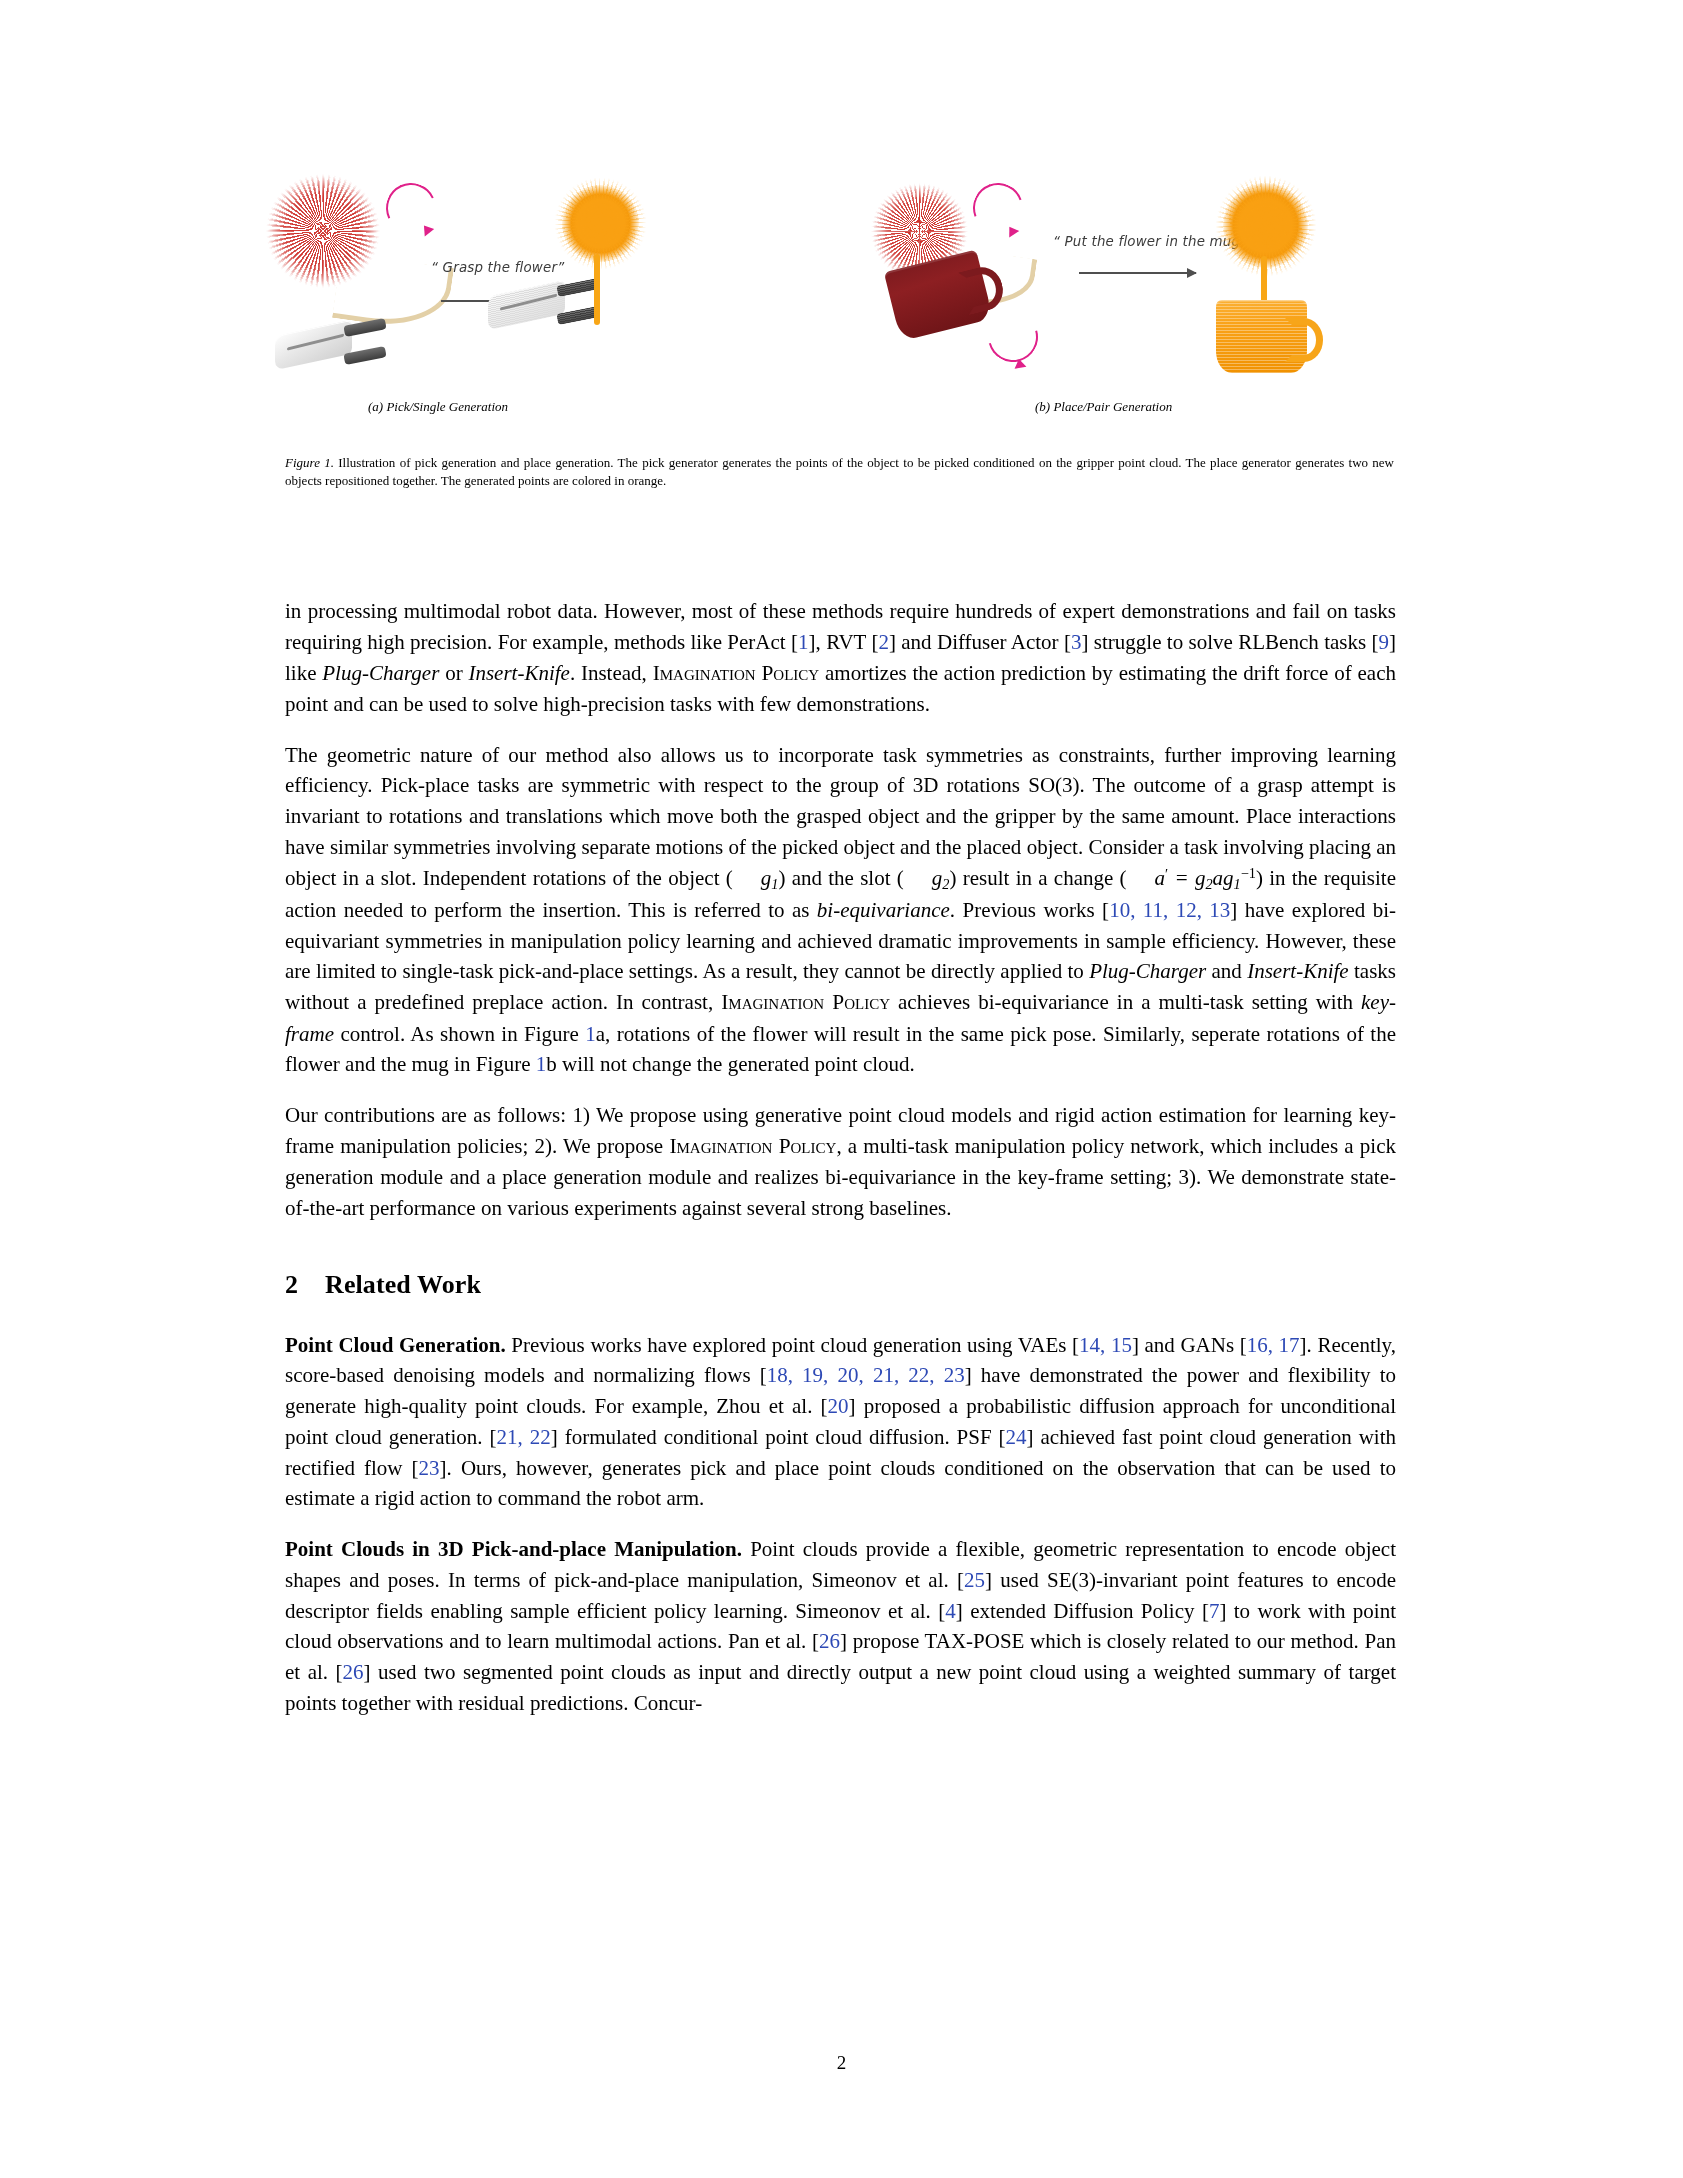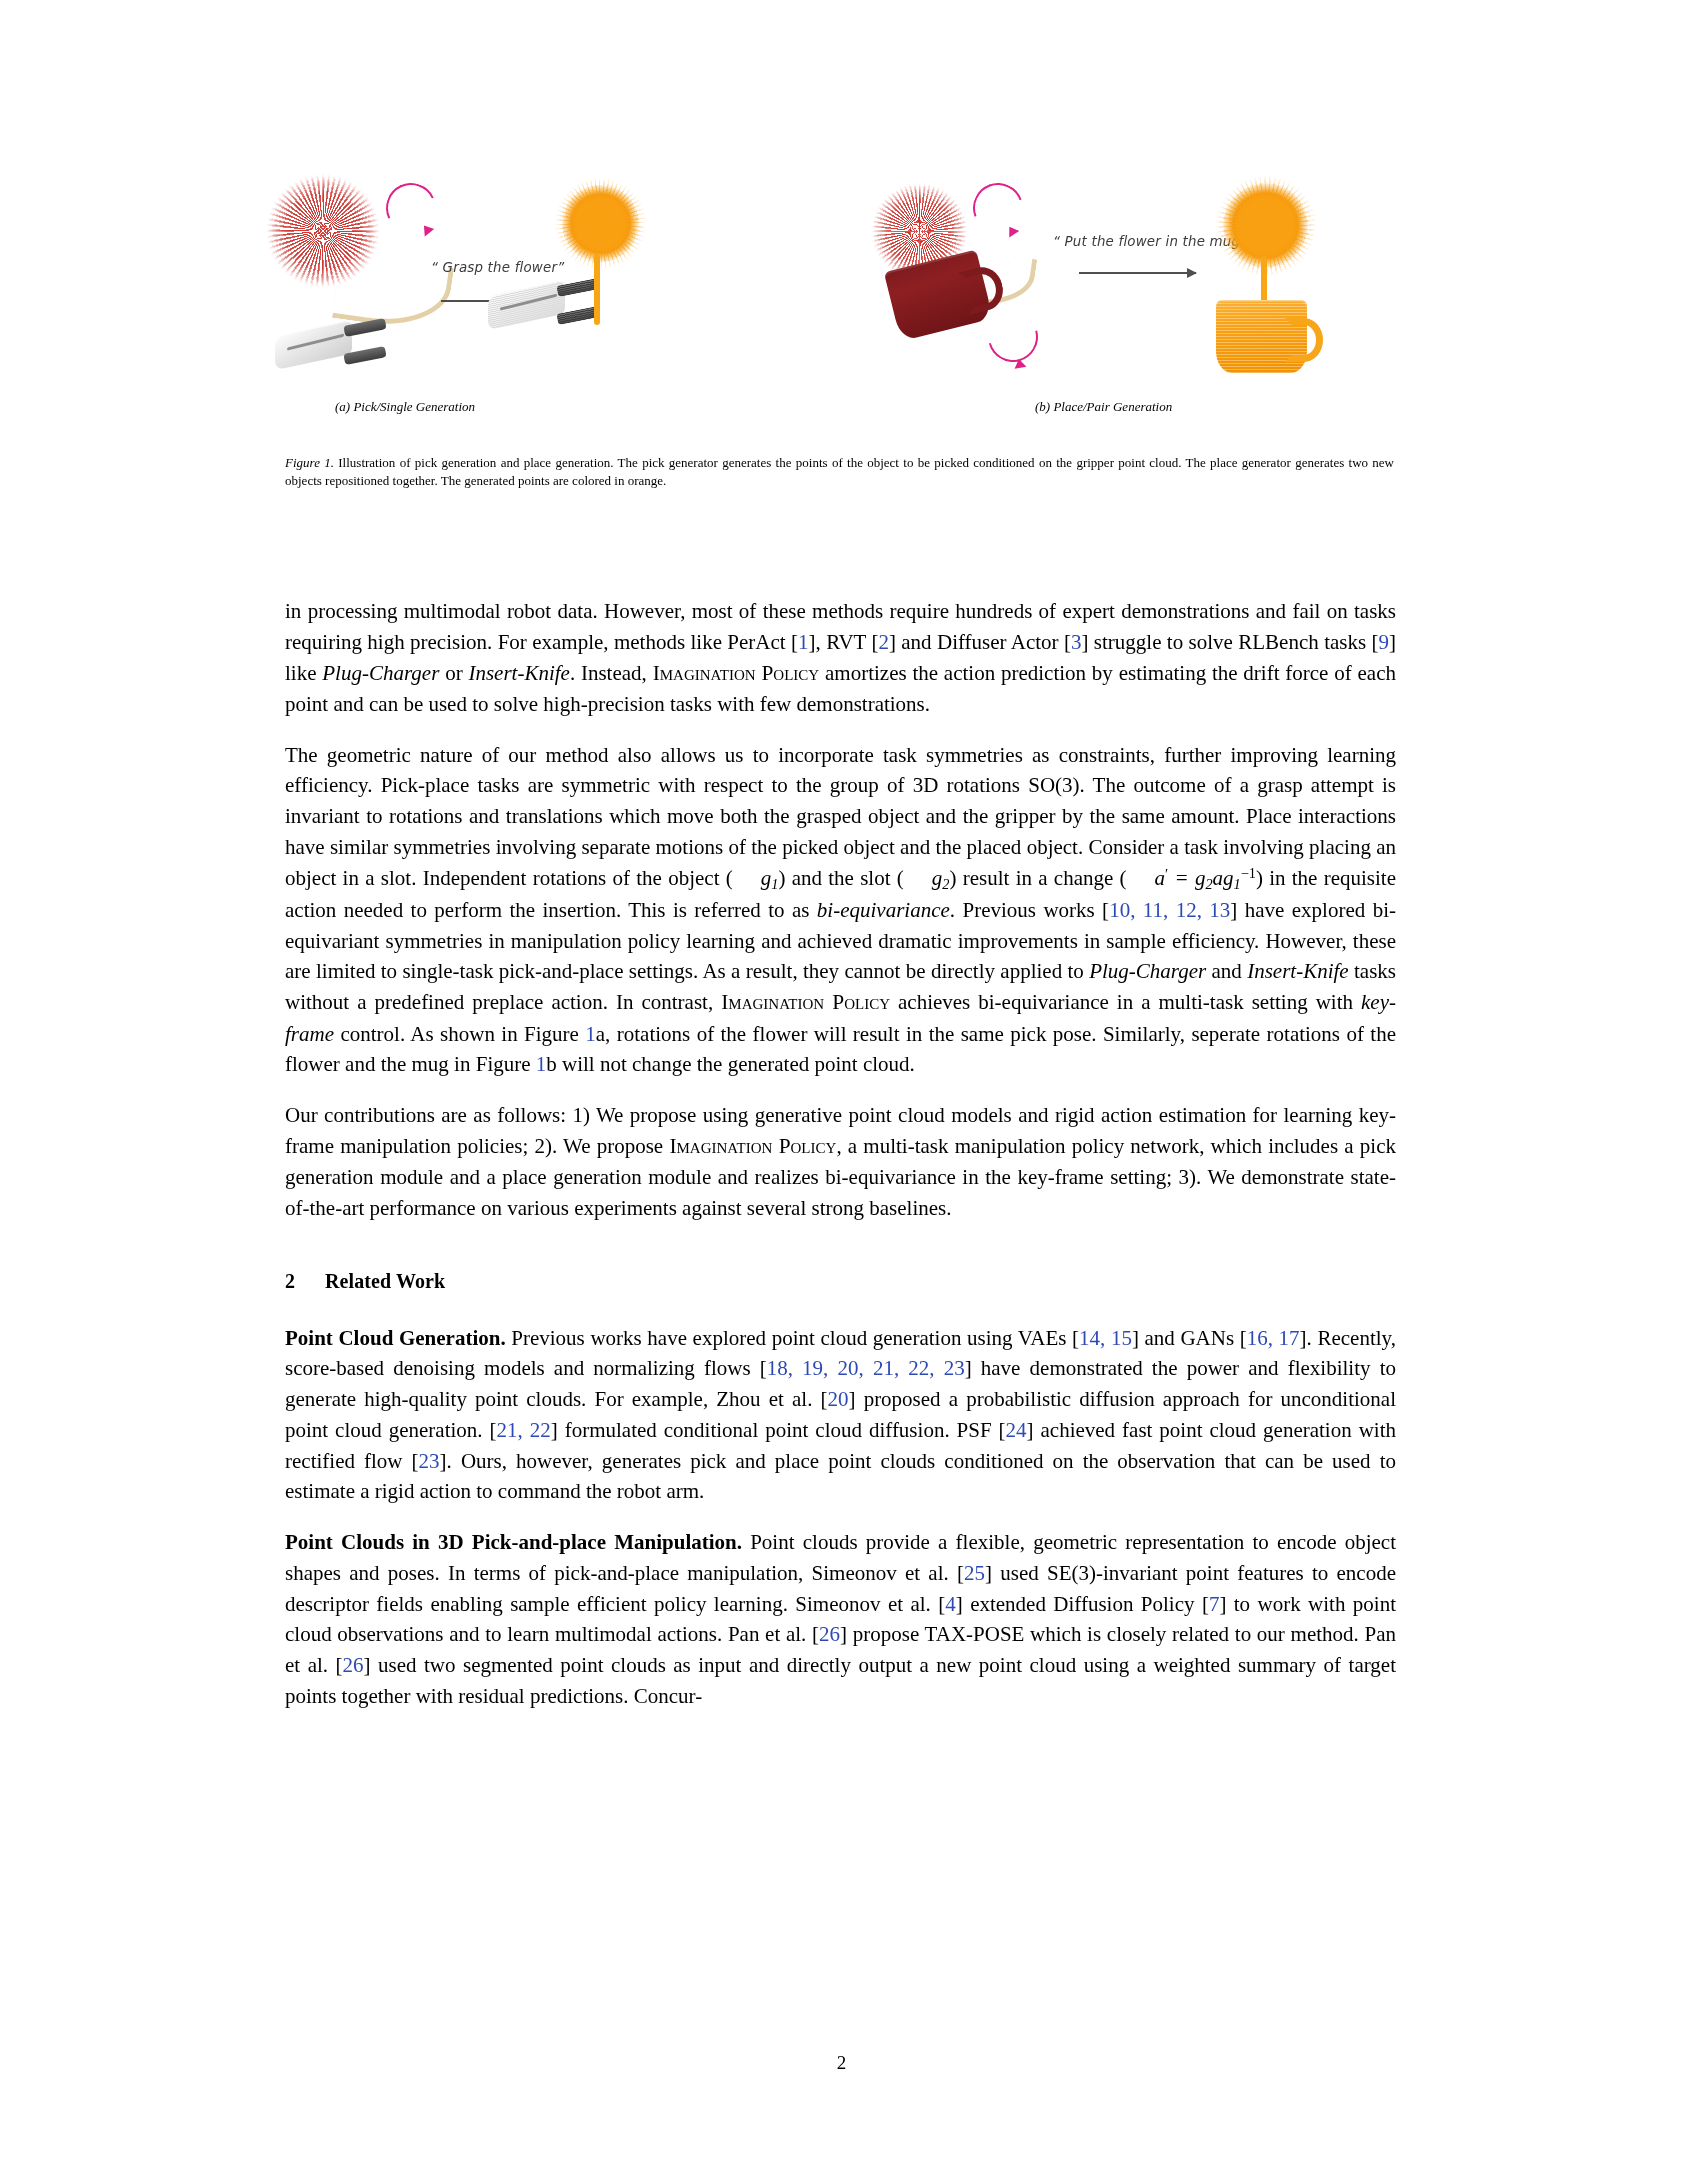--- a/index.html
+++ b/index.html
@@ -252,21 +252,21 @@
   .sc {
     font-variant: small-caps;
     font-size: 1.02em;
   }
   i, .it { font-style: italic; }
   .math { font-style: italic; font-family: Liberation Serif, serif; margin-left: 28px; }
   sub { font-size: .68em; vertical-align: -.28em; font-style: italic; }
   sup { font-size: .68em; vertical-align: .52em; font-style: normal;}
 
   h2.section {
-    font-size: 20px;
+    font-size: 26px;
     font-weight: bold;
     margin: 46px 0 30px 0;
     letter-spacing: 0.1px;
   }
   h2.section .num { display: inline-block; width: 40px; }
 
   .runin { font-weight: bold; }
 
   .pagenum {
     position: absolute;
@@ -303,21 +303,21 @@
         </div>
 
         <div class="gripper dotted" style="left:213px; top:107px;">
           <div class="body"></div>
           <div class="finger f1"></div>
           <div class="finger f2"></div>
         </div>
         <div class="cloud flower-orange" style="left:287px; top:12px;"></div>
         <div class="stem-orange" style="left:319px; top:81px; height:71px;"></div>
 
-        <div class="subcap" style="left:60px; top:226px;font-style:italic;">(a) Pick/Single Generation</div>
+        <div class="subcap" style="left:93px; top:226px;font-style:italic;">(a) Pick/Single Generation</div>
       </div>
 
       <div class="panel panel-b">
         <div class="cloud flower-red" style="left:10px; top:18px; width:81px; height:81px;"></div>
         <div class="stem-curve" style="left:61px; top:79px; width:99px; height:50px;"></div>
 
         <div class="arrow-pink" style="left:104px; top:10px; transform:rotate(205deg);">
           <div class="head" style="left:-5px; top:4px; transform:rotate(122deg);"></div>
         </div>
 

